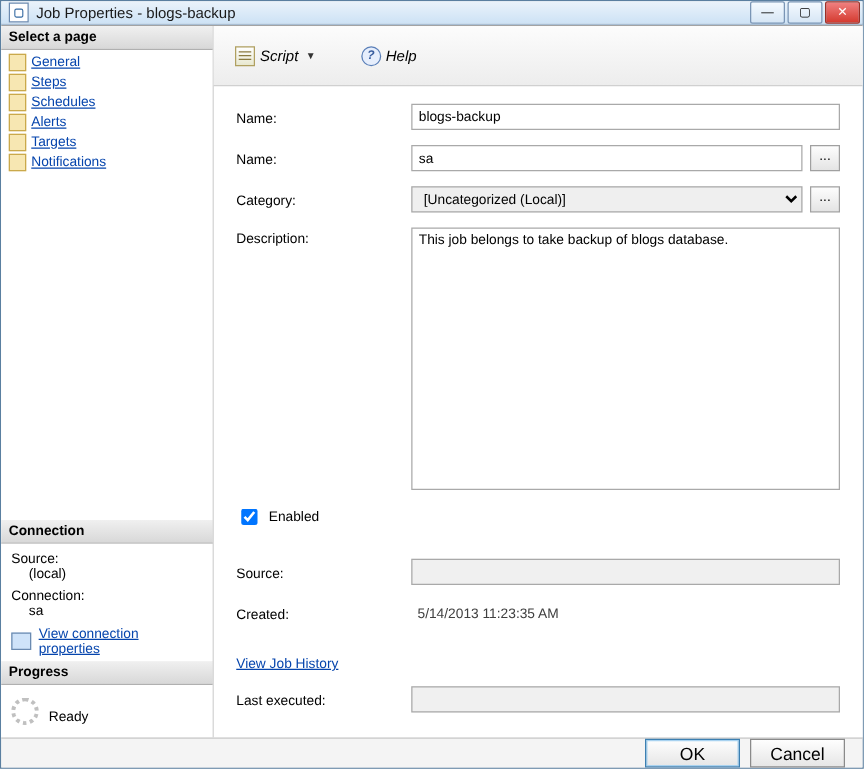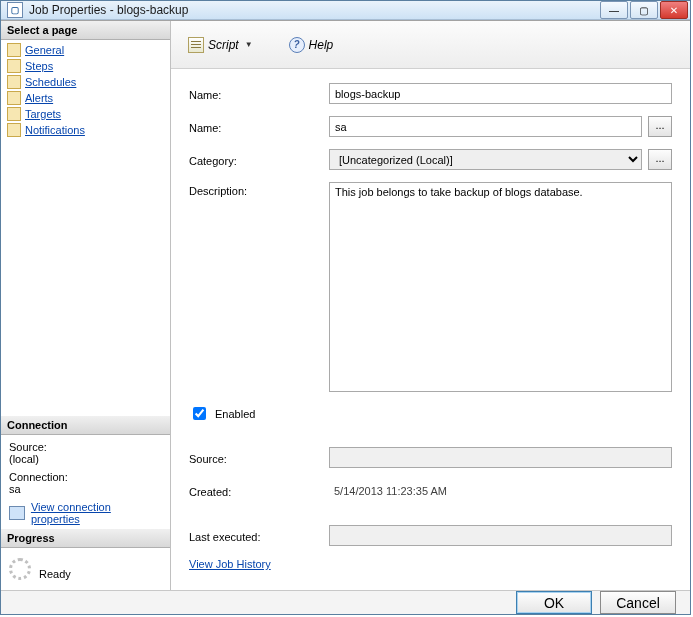--- a/index.html
+++ b/index.html
@@ -80,21 +80,21 @@
   .page-item .picon {
     width:14px;height:14px;
     background:#f7e7b2;
     border:1px solid #caa94b;
     text-decoration:none;
     display:inline-block;
   }
   .spacer-flex { flex:1; background:#fff;}
   .conn-section { background:#fff; padding:6px 8px 4px 8px; font-size:11px; }
   .conn-section .lbl { color:#000; }
-  .conn-section .val { color:#000; margin-bottom:6px;}
+  .conn-section .val { color:#000; margin-bottom:6px;margin-left:14px;}
   .link { color:#0645ad; text-decoration:underline; cursor:pointer;}
   .conn-link-row { display:flex; align-items:center; gap:6px; margin-top:6px;}
   .conn-link-row .cicn{width:16px;height:14px;background:#cfe3f9;border:1px solid #6b8ab0;}
   .progress-sec { background:#fff; padding:6px 8px 10px 8px;}
   .progress-row { display:flex; align-items:flex-end; gap:8px; margin-top:4px;}
   .spinner {
     width:22px;height:22px;border-radius:50%;
     border:3px dotted #c0c0c0;
   }
   .main {
@@ -305,29 +305,29 @@
         <div class="row tc">
           <div class="flab">Created:</div>
           <div class="fval">
               <input class="tinput ro" style="border: none; background: transparent;" readonly="" value="5/14/2013 11:23:35 AM">
             </div>
         </div>
 
         <div class="row tc">
         </div>
 
+        <div class="row">
+          <span class="link">View Job History</span>
+        </div>
+
         <div class="row tc">
           <div class="flab">Last executed:</div>
           <div class="fval">
               <input class="tinput ro" readonly="" value="" style="">
             </div>
-        </div>
-
-        <div class="row">
-          <span class="link">View Job History</span>
         </div>
 
       </div>
     </div>
   </div>
 
   <div class="footer">
     <button class="btn primary">OK</button>
     <button class="btn">Cancel</button>
   </div>

